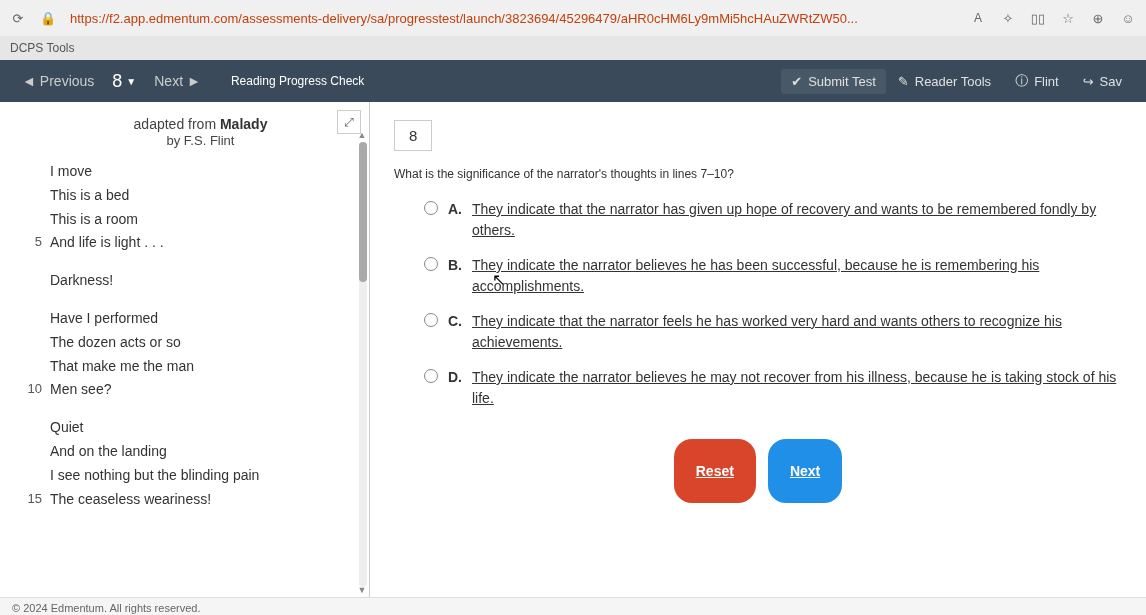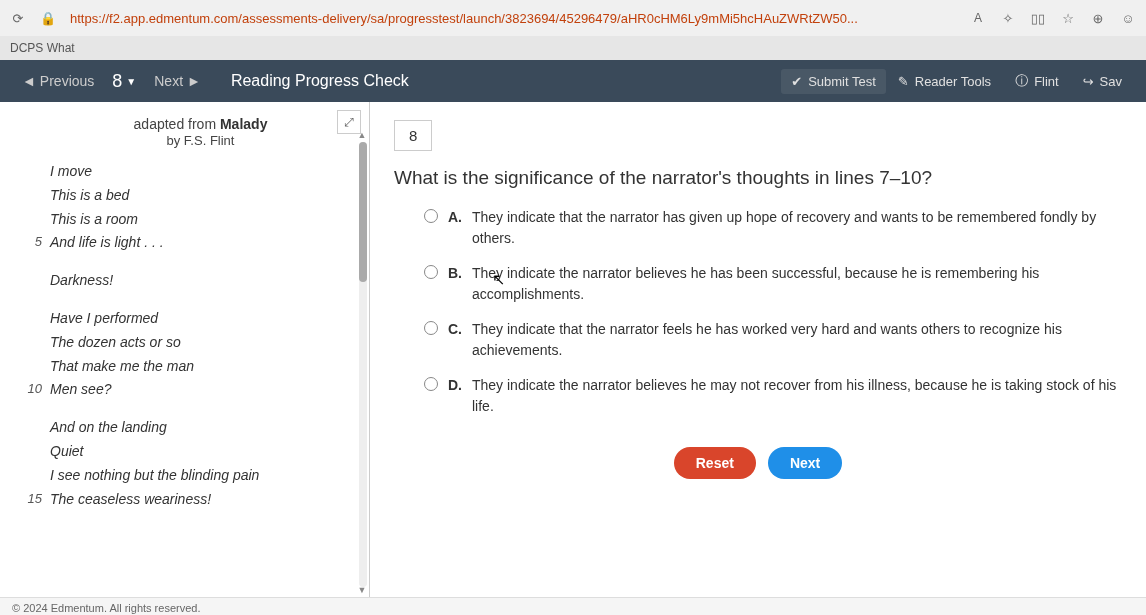--- a/index.html
+++ b/index.html
@@ -7,51 +7,51 @@
 
 .browser-bar { background: #f0f0f0; height: 36px; display: flex; align-items: center; padding: 0 10px; gap: 14px; color: #666; font-size: 13px; }
 .browser-bar .url { flex: 1; color: #c2410c; overflow: hidden; white-space: nowrap; }
 .browser-bar .icon { width: 16px; height: 16px; display: flex; align-items: center; justify-content: center; color: #666; cursor: pointer; }
 
 .bookmark-bar { background: #e6e6e6; height: 24px; display: flex; align-items: center; padding: 0 10px; font-size: 12px; color: #555; }
 
 .app-header { background: #3a4a5a; color: #fff; height: 42px; display: flex; align-items: center; padding: 0 12px; font-size: 14px; }
 .app-header .nav-btn { color: #ccc; display: flex; align-items: center; gap: 4px; padding: 0 10px; cursor: pointer; }
 .app-header .qnum { display: flex; align-items: center; gap: 4px; padding: 0 8px; }
-.app-header .title { margin-left: 20px; font-size: 16px; }
+.app-header .title { margin-left: 20px; font-size: 12px; }
 .app-header .spacer { flex: 1; }
 .app-header .tool { display: flex; align-items: center; gap: 6px; padding: 0 12px; color: #e0e0e0; cursor: pointer; font-size: 13px; }
 .app-header .submit { background: rgba(255,255,255,0.08); border-radius: 3px; padding: 5px 10px; }
 
 .content { display: flex; height: 495px; background: #fff; }
 
 .passage { width: 370px; border-right: 1px solid #ccc; padding: 14px 18px 14px 50px; position: relative; overflow-y: auto; font-size: 14px; color: #333; }
 .passage-head { text-align: center; margin-bottom: 12px; }
 .passage-head .adapted { color: #444; }
 .passage-head .title { font-weight: bold; }
 .passage-head .author { color: #444; font-size: 13px; }
 .expand-btn { position: absolute; top: 8px; right: 8px; border: 1px solid #ccc; background: #fff; width: 24px; height: 24px; display: flex; align-items: center; justify-content: center; cursor: pointer; color: #666; font-size: 12px; }
-.line { position: relative; line-height: 1.7; font-style: italic; }
+.line { position: relative; line-height: 1.7; }
 .line-num { position: absolute; left: -32px; color: #555; font-size: 13px; width: 24px; text-align: right; }
 .stanza-break { height: 14px; }
 .scroll-track { position: absolute; right: 2px; top: 40px; bottom: 10px; width: 8px; background: #eee; border-radius: 4px; }
 .scroll-thumb { position: absolute; top: 0; width: 8px; height: 140px; background: #aaa; border-radius: 4px; }
 .scroll-arrow { position: absolute; right: 2px; width: 10px; height: 10px; font-size: 9px; color: #888; text-align: center; }
 
 .question { flex: 1; padding: 18px 24px; font-size: 14px; color: #333; position: relative; }
 .qnum-box { border: 1px solid #ccc; display: inline-block; padding: 6px 14px; margin-bottom: 16px; font-size: 15px; }
-.prompt { margin-bottom: 18px; font-size: 19px; }
+.prompt { margin-bottom: 18px; font-size: 12px; }
 .option { display: flex; gap: 10px; margin: 14px 0 14px 30px; line-height: 1.5; }
 .radio { width: 14px; height: 14px; border: 1px solid #888; border-radius: 50%; flex-shrink: 0; margin-top: 2px; cursor: pointer; }
 .opt-letter { font-weight: bold; flex-shrink: 0; }
-.opt-text { flex: 1; }
+.opt-text { flex: 1; text-decoration: underline; }
 .cursor { position: absolute; top: 168px; left: 122px; font-size: 16px; color: #000; pointer-events: none; }
 
 .actions { display: flex; gap: 12px; justify-content: center; margin-top: 30px; }
-.btn { padding: 8px 22px; border-radius: 18px; border: none; color: #fff; font-size: 14px; font-weight: bold; cursor: pointer; }
+.btn { padding: 24px 22px; border-radius: 18px; border: none; color: #fff; font-size: 14px; font-weight: bold; cursor: pointer; text-decoration: underline; }
 .btn-reset { background: #d9452b; }
 .btn-next { background: #1f8fe8; }
 
 .footer { background: #f5f5f5; padding: 4px 12px; font-size: 11px; color: #666; border-top: 1px solid #ddd; }
 </style>
 </head>
 <body>
 
 <div class="browser-bar">
   <span class="icon">⟳</span>
@@ -59,21 +59,21 @@
   <span class="url">https://f2.app.edmentum.com/assessments-delivery/sa/progresstest/launch/3823694/45296479/aHR0cHM6Ly9mMi5hcHAuZWRtZW50...</span>
   <span class="icon" style="font-size:12px;">A</span>
   <span class="icon">✧</span>
   <span class="icon">▯▯</span>
   <span class="icon">☆</span>
   <span class="icon">⊕</span>
   <span class="icon">☺</span>
 </div>
 
 <div class="bookmark-bar">
-  <span>DCPS What</span>
+  <span>DCPS Tools</span>
 </div>
 
 <div class="app-header">
   <div class="nav-btn">
     <span>◄</span>
     <span>Previous</span>
   </div>
   <div class="qnum">
     <span style="font-size:18px;">8</span>
     <span style="font-size:10px;">▼</span>
@@ -115,22 +115,22 @@
         <div class="line"><span>This is a room</span></div>
         <div class="line"><span class="line-num">5</span><span>And life is light . . .</span></div>
         <div class="stanza-break"></div>
         <div class="line"><span>Darkness!</span></div>
         <div class="stanza-break"></div>
         <div class="line"><span>Have I performed</span></div>
         <div class="line"><span>The dozen acts or so</span></div>
         <div class="line"><span>That make me the man</span></div>
         <div class="line"><span class="line-num">10</span><span>Men see?</span></div>
         <div class="stanza-break"></div>
+        <div class="line"><span>Quiet</span></div>
         <div class="line"><span>And on the landing</span></div>
-        <div class="line"><span>Quiet</span></div>
         <div class="line"><span>I see nothing but the blinding pain</span></div>
         <div class="line"><span class="line-num">15</span><span>The ceaseless weariness!</span></div>
       </div>
     <span class="scroll-arrow" style="top:28px;">▲</span>
     <div class="scroll-track">
       <div class="scroll-thumb"></div>
     </div>
     <span class="scroll-arrow" style="bottom:2px;">▼</span>
   </div>
 

